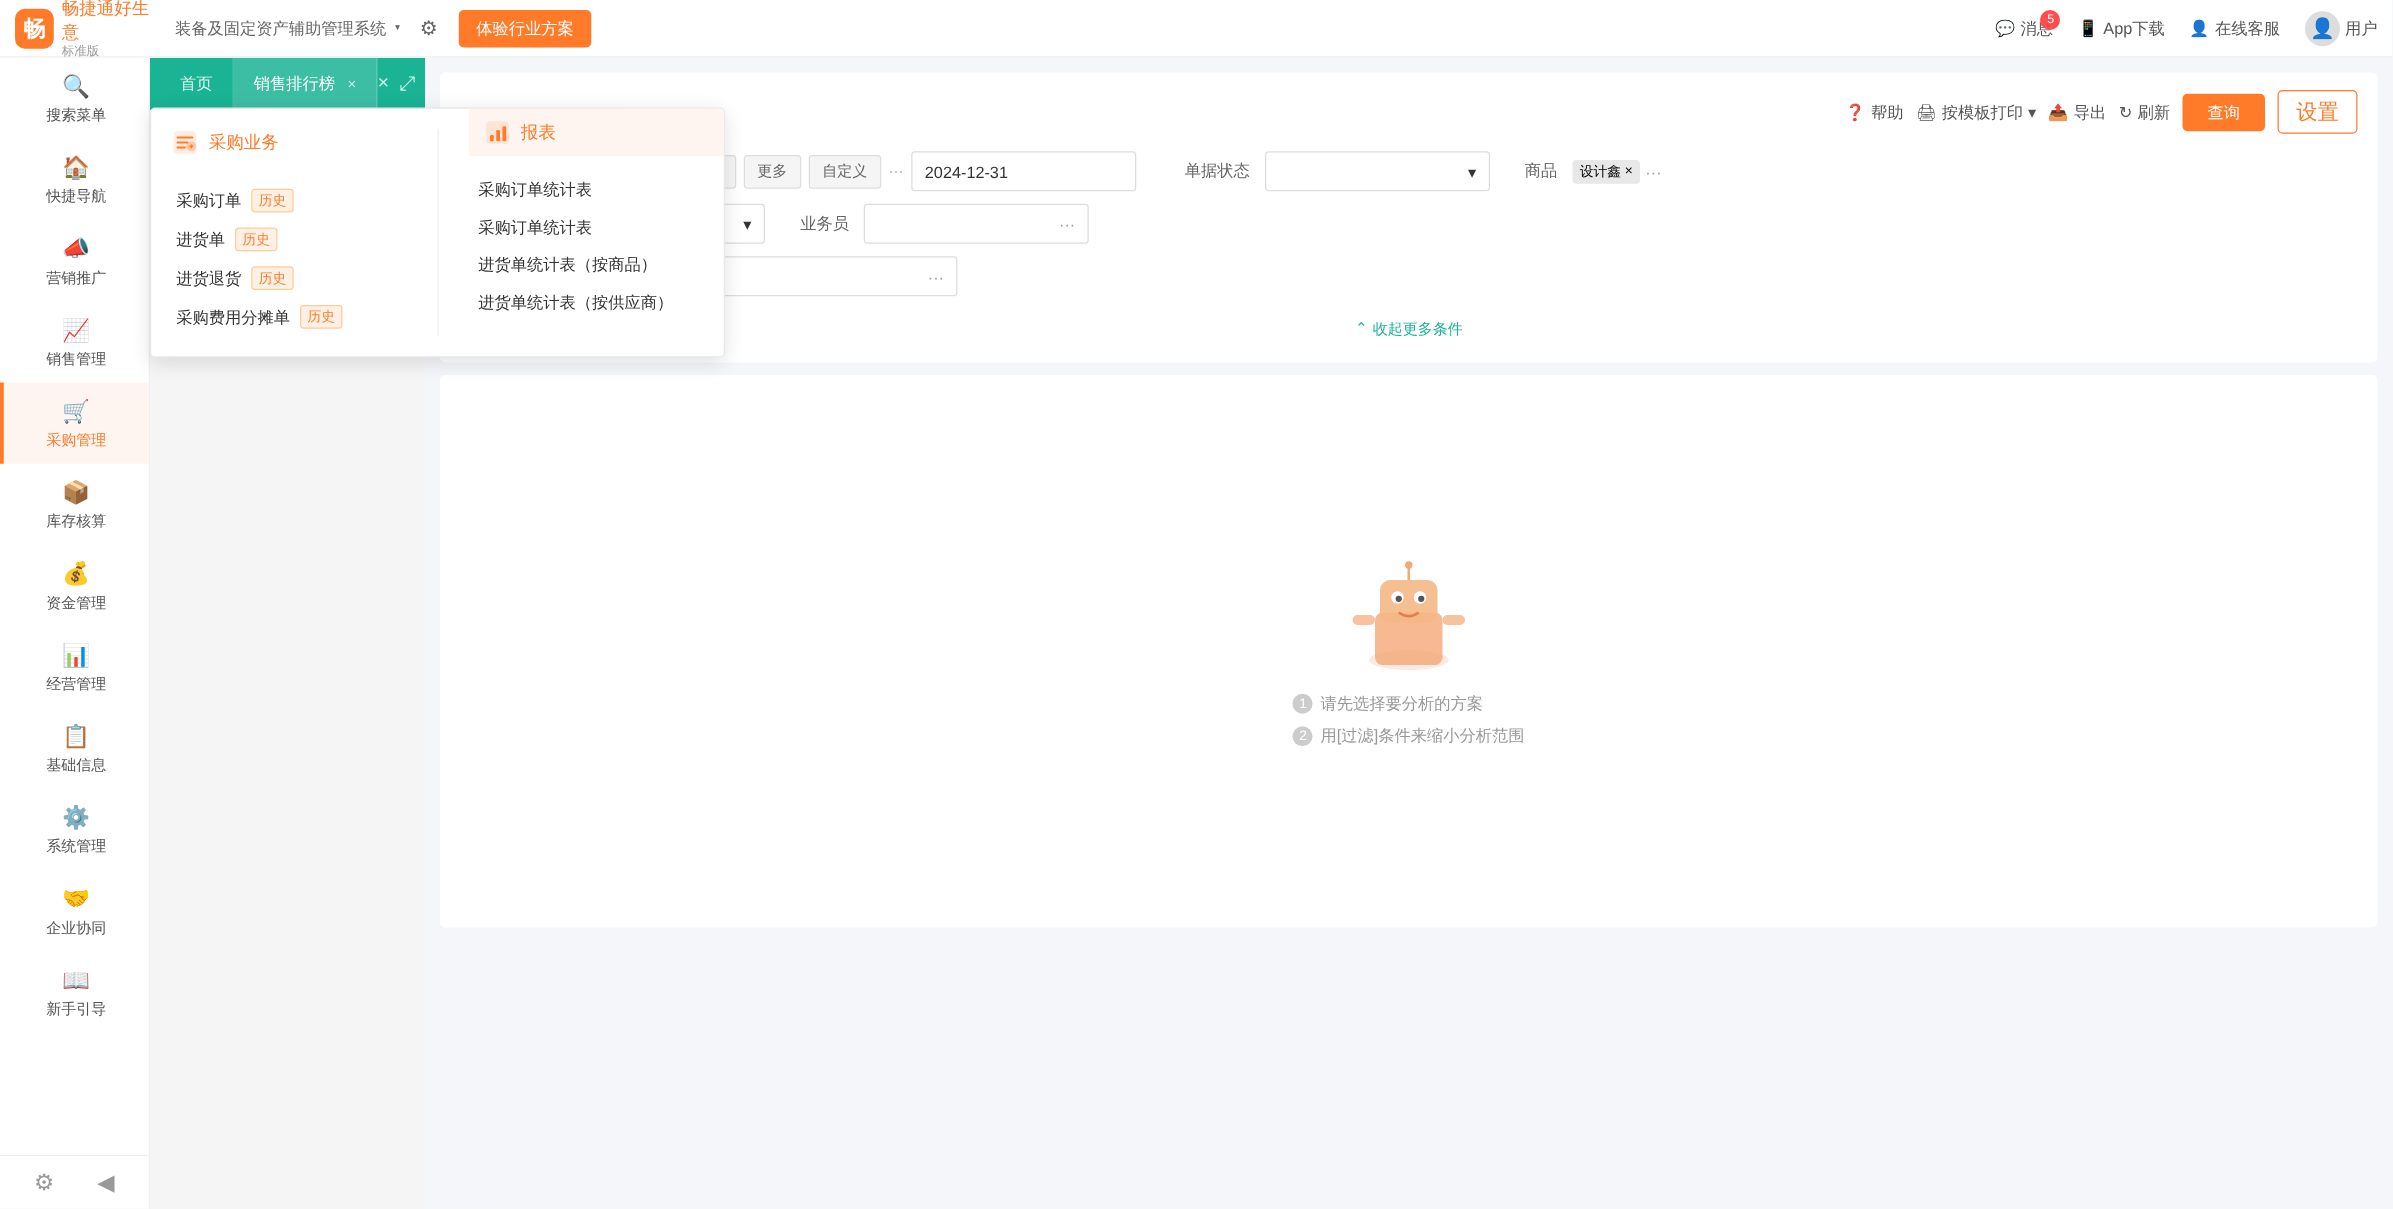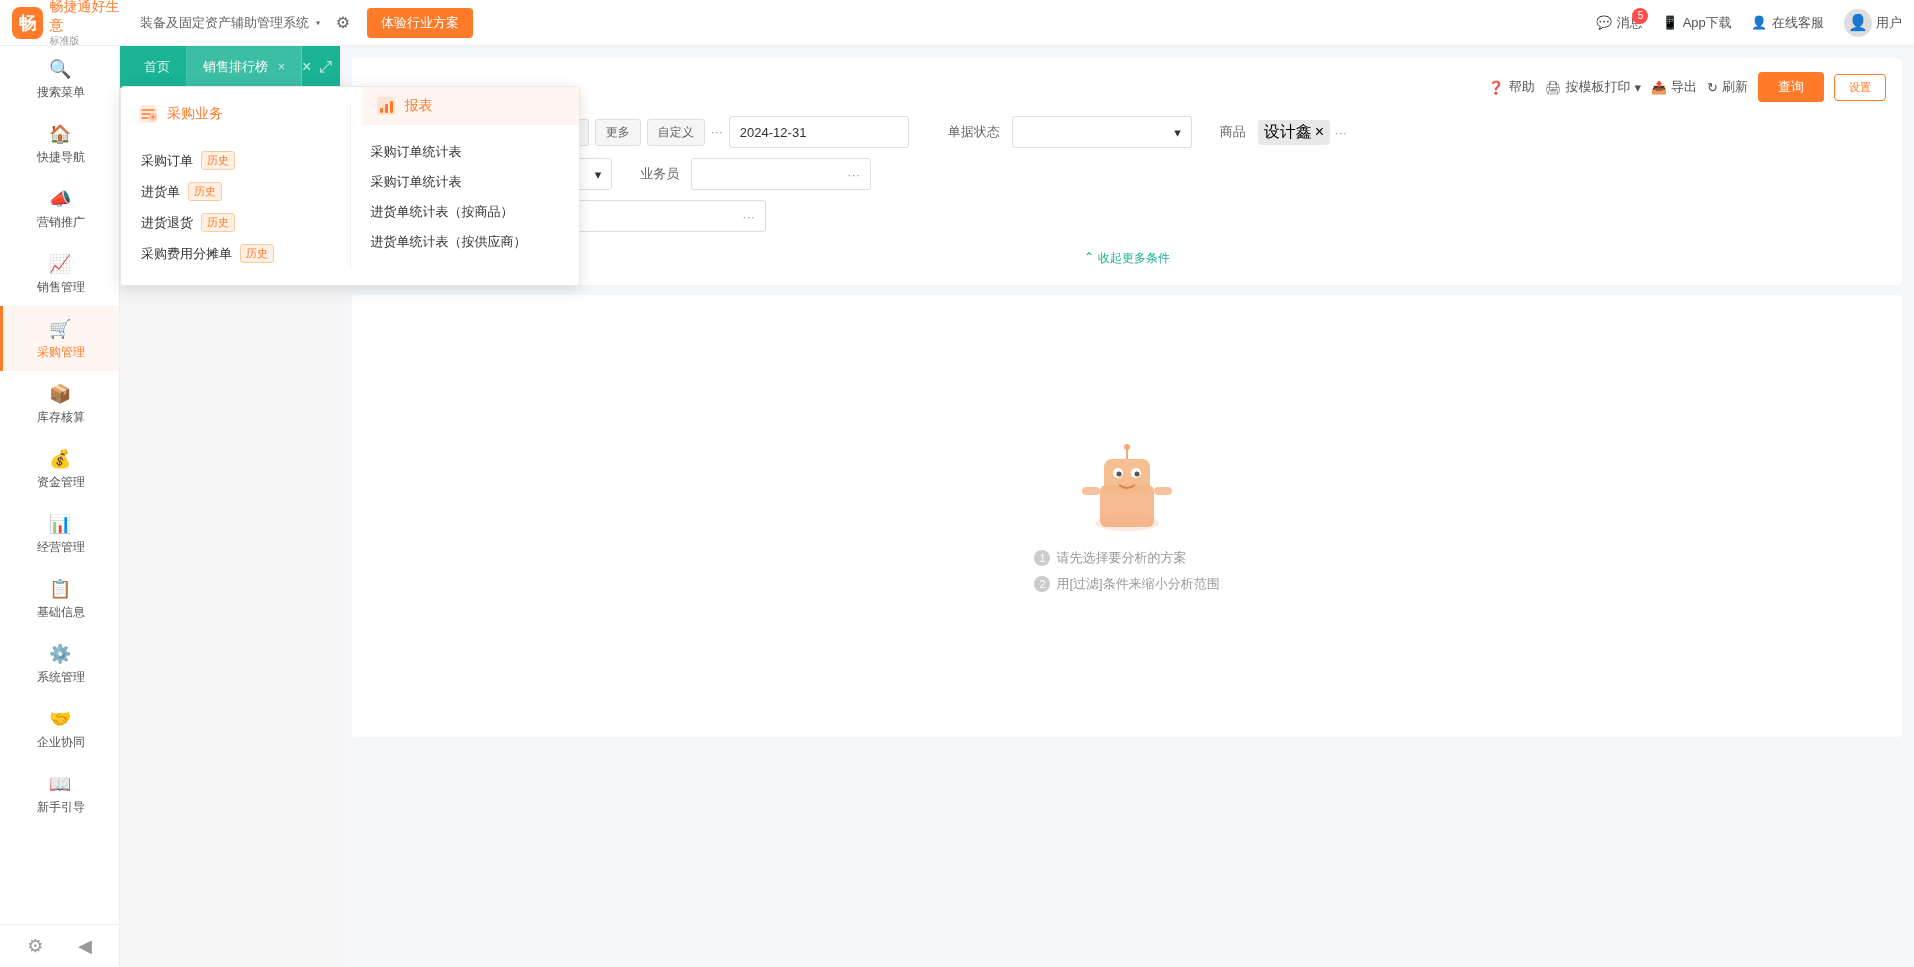--- a/index.html
+++ b/index.html
@@ -261,21 +261,21 @@
       padding: 4px 10px;
       border-radius: 3px;
       cursor: pointer;
       font-size: 12px;
       color: #666;
     }
     .tag-close {
       background: #e8e8e8;
       border-radius: 3px;
       padding: 2px 6px;
-      font-size: 16px;
+      font-size: 11px;
       display: inline-flex;
       align-items: center;
       gap: 3px;
     }
     .toolbar-right {
       margin-left: auto;
       display: flex;
       gap: 10px;
       align-items: center;
     }
@@ -298,21 +298,21 @@
       cursor: pointer;
       font-size: 13px;
     }
     .btn-settings {
       background: #fff;
       color: #ff7b29;
       border: 1px solid #ff7b29;
       padding: 5px 14px;
       border-radius: 4px;
       cursor: pointer;
-      font-size: 11px;
+      font-size: 17px;
     }
     .collapse-btn {
       display: flex;
       justify-content: center;
       padding: 8px 0 4px;
       color: #1ab394;
       cursor: pointer;
       font-size: 12px;
       gap: 4px;
     }
@@ -347,21 +347,21 @@
       top: 86px;
       left: 120px;
       width: 460px;
       background: white;
       border: 1px solid #e8e8e8;
       border-radius: 4px;
       box-shadow: 0 4px 16px rgba(0,0,0,0.12);
       z-index: 300;
       display: flex;
       padding: 16px;
-      gap: 0;
+      gap: 12px;
     }
     .menu-col {
       flex: 1;
     }
     .menu-col-title {
       display: flex;
       align-items: center;
       gap: 8px;
       color: #ff7b29;
       font-size: 14px;

